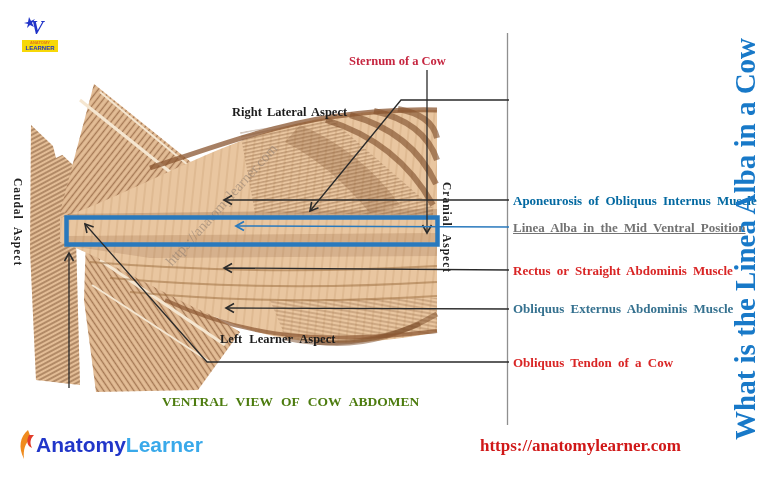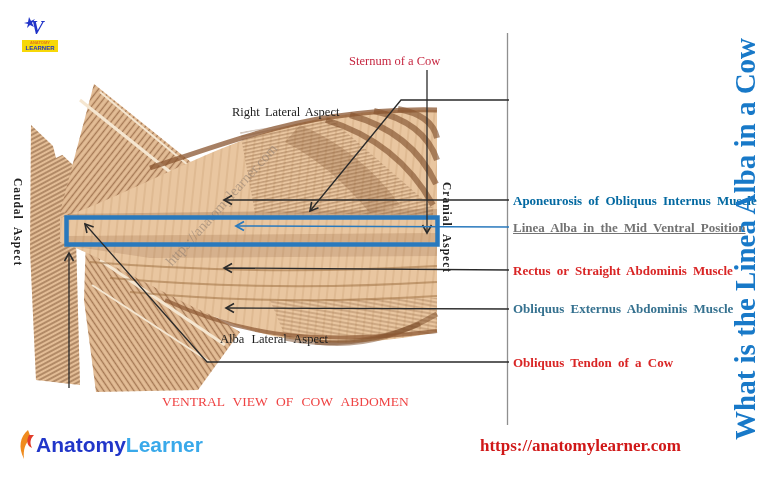--- a/index.html
+++ b/index.html
@@ -1,25 +1,25 @@
 <!DOCTYPE html>
 <html><head>
 <meta charset="utf-8">
 <style>
   html,body{margin:0;padding:0;background:#ffffff;}
   .canvas{position:relative;width:768px;height:477px;background:#ffffff;overflow:hidden;
           font-family:"Liberation Serif",serif;}
   .art{position:absolute;left:0;top:0;z-index:1;}
 
-  .lbl{position:absolute;font-weight:normal;white-space:nowrap;z-index:3;}
+  .lbl{position:absolute;font-weight:bold;white-space:nowrap;z-index:3;}
   .sternum{left:349px;top:54px;font-size:12.5px;color:#c62640;}
   .right-lat{left:232px;top:105px;font-size:12.5px;color:#1c1c1c;word-spacing:2px;}
   .left-lat{left:220px;top:332px;font-size:12.5px;color:#1c1c1c;word-spacing:4px;}
   .hip-bone{left:2px;top:392px;font-size:12.5px;color:#e2344a;}
-  .caption{left:162px;top:394px;font-size:13.5px;color:#ef4444;word-spacing:5px;}
+  .caption{left:162px;top:394px;font-size:13.5px;color:#4d7c0f;word-spacing:5px;}
 
   .vlabel{position:absolute;font-weight:bold;font-size:11.5px;color:#222;z-index:3;
           writing-mode:vertical-rl;letter-spacing:1px;word-spacing:4px;white-space:nowrap;}
   .caudal{left:12px;top:178px;}
   .cranial{left:441px;top:182px;}
 
   .r-lbl{position:absolute;left:513px;font-weight:bold;font-size:13px;word-spacing:3px;
          white-space:nowrap;z-index:3;}
   .c-steel{color:#2878a8;}
   .c-black{color:#0369a1;}
@@ -157,21 +157,21 @@
       <span class="tl-v">V</span>
     </div>
     <div class="tl-badge">
       <div class="tl-b1">ANATOMY</div>
       <div class="tl-b2">LEARNER</div>
     </div>
   </div>
 
   <div class="lbl sternum">Sternum of a Cow</div>
   <div class="lbl right-lat">Right Lateral Aspect</div>
-  <div class="lbl left-lat">Alba Lateral Aspect</div>
+  <div class="lbl left-lat">Left Learner Aspect</div>
   <div class="vlabel caudal">Caudal Aspect</div>
   <div class="vlabel cranial">Cranial Aspect</div>
   <div class="lbl caption">VENTRAL VIEW OF COW ABDOMEN</div>
 
   <div class="r-lbl c-black y-internus">Aponeurosis of Obliquus Internus Muscle</div>
   <div class="r-lbl c-azure y-linea">Linea Alba in the Mid Ventral Position</div>
   <div class="r-lbl c-red y-rectus">Rectus or Straight Abdominis Muscle</div>
   <div class="r-lbl c-slate y-externus">Obliquus Externus Abdominis Muscle</div>
   <div class="r-lbl c-red y-prepubic">Obliquus Tendon of a Cow</div>
 

